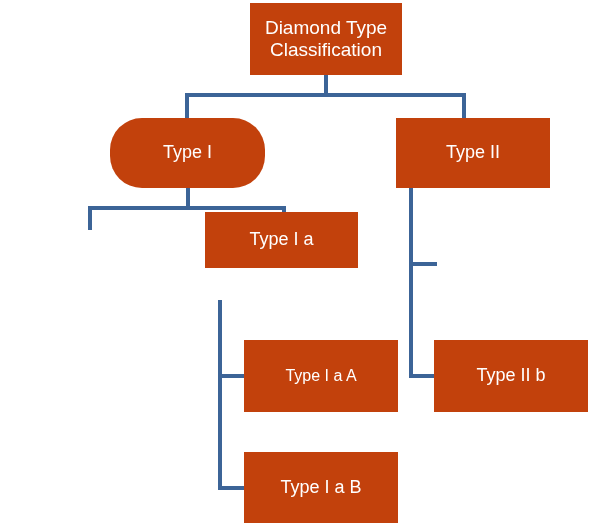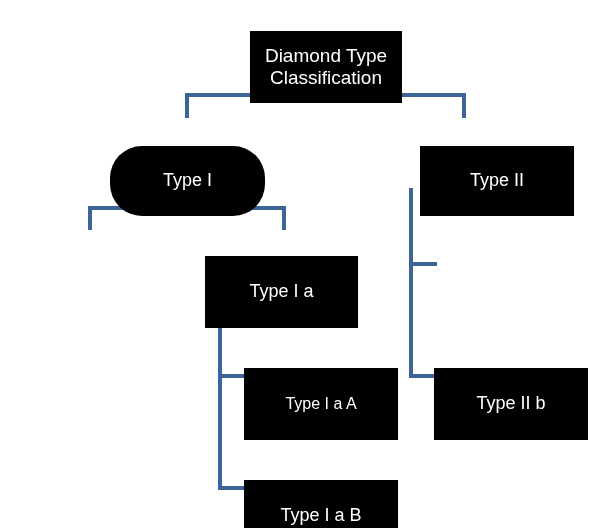--- a/index.html
+++ b/index.html
@@ -13,42 +13,41 @@
   }
   #diagram {
     position: relative;
     width: 600px;
     height: 528px;
     background: #ffffff;
     overflow: hidden;
   }
   .node {
     position: absolute;
-    background: #000000;
+    background: #c2410c;
     color: #ffffff;
     display: flex;
     align-items: center;
     justify-content: center;
     text-align: center;
     line-height: 1.18;
     box-sizing: border-box;
     z-index: 2;
-    margin-top: 28px;
   }
   .node-label {
     display: block;
     white-space: pre-line;
     padding: 0 6px;
   }
   
   #node-root   { left: 250px; top: 3px;   width: 152px; height: 72px; font-size: 19px; }
   #node-type1  { left: 110px; top: 118px; width: 155px; height: 70px; font-size: 18px; border-radius: 32px; }
-  #node-type2  { left: 420px; top: 118px; width: 154px; height: 70px; font-size: 18px; }
+  #node-type2  { left: 396px; top: 118px; width: 154px; height: 70px; font-size: 18px; }
   #node-type1b { left: 14px;  top: 228px; width: 153px; height: 72px; font-size: 18px; }
-  #node-type1a { left: 205px; top: 228px; width: 153px; height: 72px; font-size: 18px; }
+  #node-type1a { left: 205px; top: 212px; width: 153px; height: 56px; font-size: 18px; }
   #node-type2a { left: 434px; top: 228px; width: 154px; height: 72px; font-size: 18px; }
   #node-type1aA{ left: 244px; top: 340px; width: 154px; height: 72px; font-size: 16px; }
   #node-type2b { left: 434px; top: 340px; width: 154px; height: 72px; font-size: 18px; align-items: center; }
   #node-type1aB{ left: 244px; top: 452px; width: 154px; height: 71px; font-size: 18px; }
 
   
   .conn {
     position: absolute;
     background: #3C6497;
     z-index: 1;

